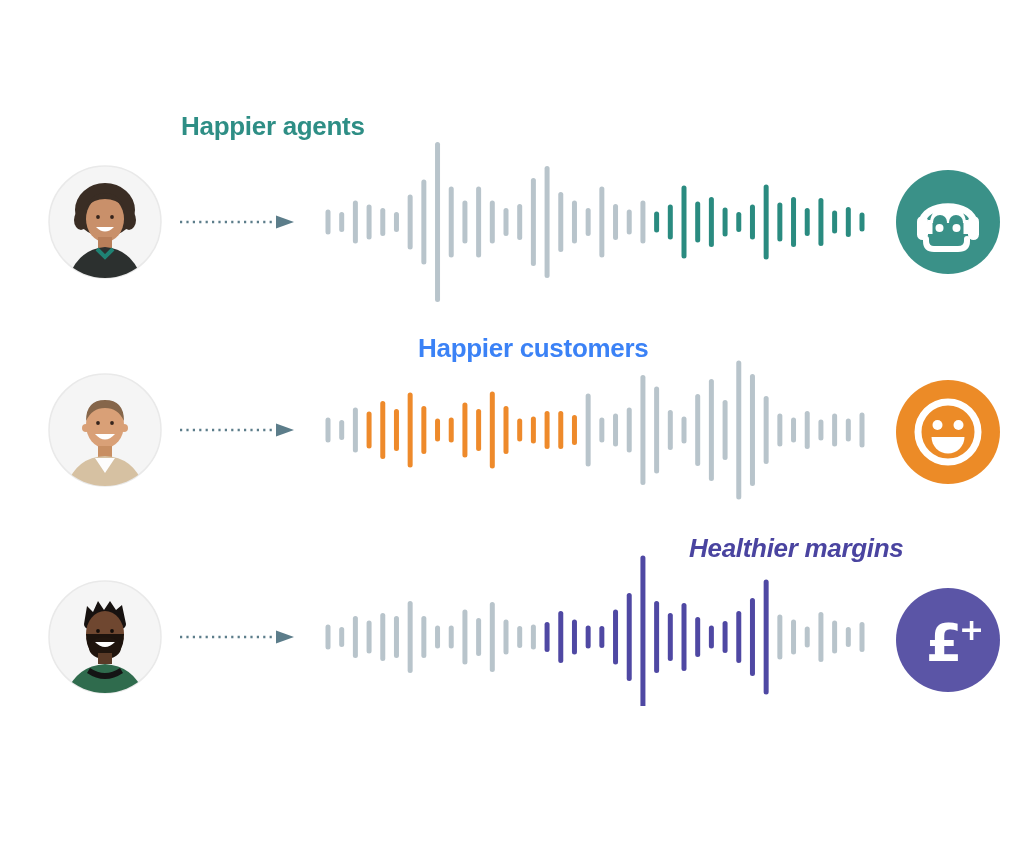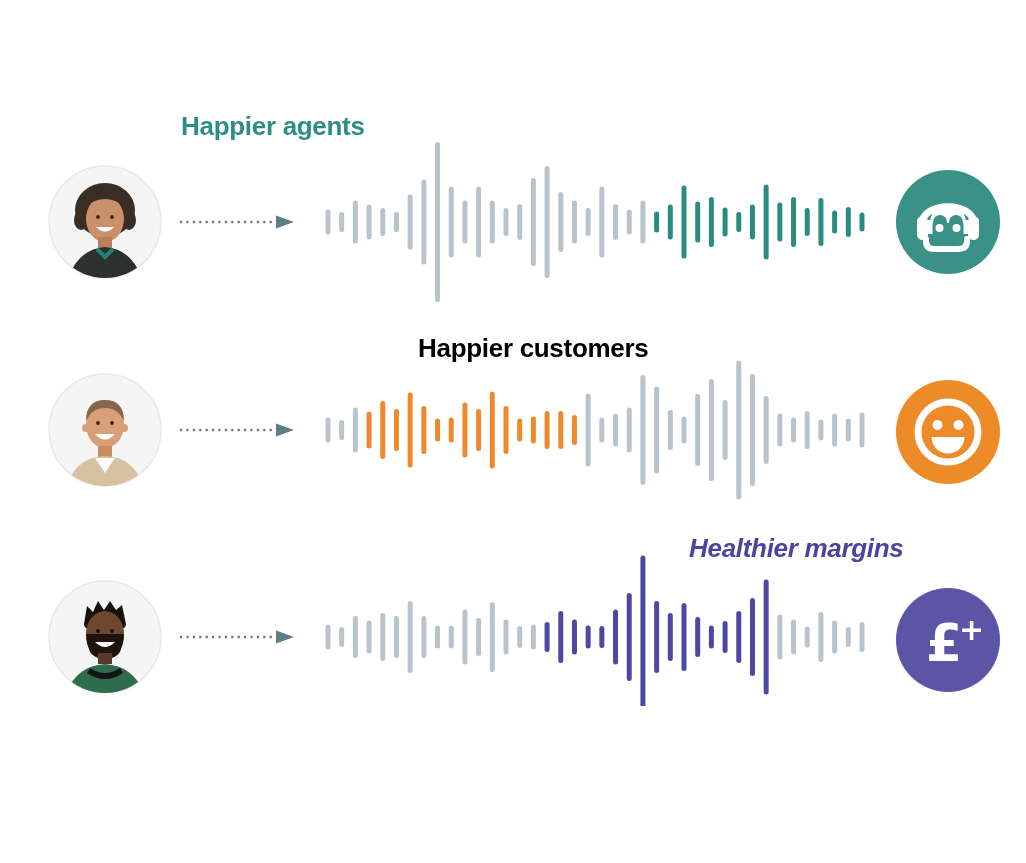--- a/index.html
+++ b/index.html
@@ -20,21 +20,21 @@
   #wave-0{top:132px;} #wave-1{top:340px;} #wave-2{top:547px;}
   .badge{position:absolute;left:896px;width:104px;height:104px;}
   #badge-0{top:170px;} #badge-1{top:380px;} #badge-2{top:588px;}
 </style>
 </head>
 <body>
 
 <div class="canvas">
 
   <div class="row-title" id="title-0" style="color: rgb(46, 142, 133);">Happier agents</div>
-  <div class="row-title" id="title-1" style="color: #000000;">Happier customers</div>
+  <div class="row-title" id="title-1" style="color: #3b82f6;">Happier customers</div>
   <div class="row-title" id="title-2" style="color: rgb(74, 68, 160);">Healthier margins</div>
 
   <div class="avatar" id="avatar-0">
     <svg width="114" height="114" viewBox="0 0 114 114">
       <defs>
           <clipPath id="clip0">
             <circle cx="57" cy="57" r="56"></circle>
           </clipPath>
         </defs>
       <circle cx="57" cy="57" r="56" fill="#f5f5f5" stroke="#e9e9e9" stroke-width="1.5"></circle>

